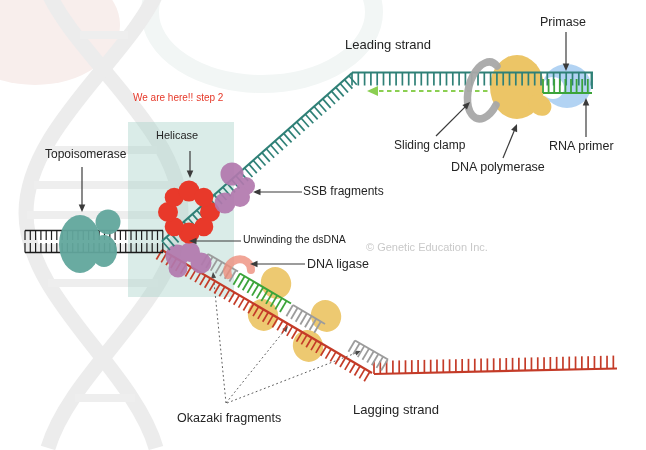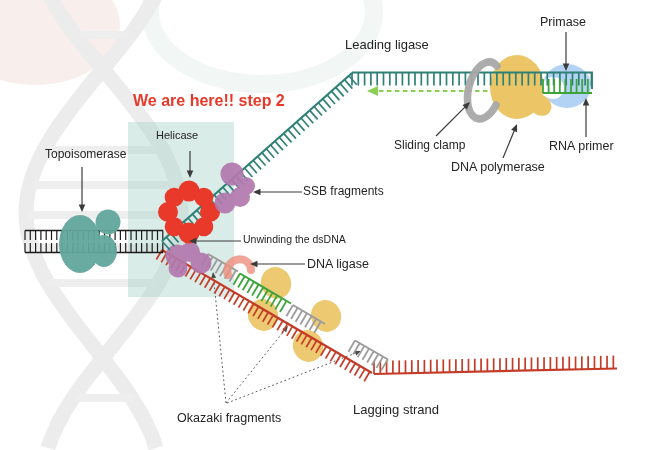--- a/index.html
+++ b/index.html
@@ -15,21 +15,21 @@
     position:absolute;
     color:#242424;
     font-size:12.5px;
     line-height:1.1;
     white-space:nowrap;
     user-select:none;
   }
   .lbl.big{font-size:11px;}
   .lbl.mid{font-size:13px;}
   .lbl.small{font-size:10.5px;}
-  .lbl.step{color:var(--step_red);font-weight:bold;font-size:16px;}
+  .lbl.step{color:var(--step_red);font-weight:normal;font-size:10px;}
   .lbl.copyright{color:var(--watermark_text);font-size:11px;}
 </style>
 </head>
 <body>
 
 <div id="stage">
 
   <svg id="art" width="646" height="450" viewBox="0 0 646 450">
 
     <g>
@@ -415,23 +415,24 @@
         <line x1="241" y1="241" x2="195.5" y2="241" stroke="#3b3b3b" stroke-width="1.2"></line>
         <polygon points="189,241 196.5,237.75 196.5,244.25" fill="#3b3b3b"></polygon>
         <line x1="305" y1="264" x2="256.5" y2="264" stroke="#3b3b3b" stroke-width="1.2"></line>
         <polygon points="250,264 257.5,260.75 257.5,267.25" fill="#3b3b3b"></polygon>
       </g>
   </svg>
 
   <div class="lbl step" style="left:133px;top:92px;">We are here!! step 2</div>
   <div class="lbl big" style="left:156px;top:129px;">Helicase</div>
   <div class="lbl" style="font-size:12px;left:45px;top:148px;">Topoisomerase</div>
-  <div class="lbl mid" style="left:345px;top:38px;">Leading ligase</div>
+  <div class="lbl mid" style="left:345px;top:38px;">Leading strand</div>
   <div class="lbl" style="left:540px;top:16px;">Primase</div>
   <div class="lbl" style="font-size:12px;left:394px;top:139px;">Sliding clamp</div>
   <div class="lbl" style="left:451px;top:161px;">DNA polymerase</div>
   <div class="lbl" style="left:549px;top:140px;">RNA primer</div>
   <div class="lbl" style="font-size:12px;left:303px;top:185px;">SSB fragments</div>
   <div class="lbl small" style="left:243px;top:234px;">Unwinding the dsDNA</div>
   <div class="lbl" style="left:307px;top:258px;">DNA ligase</div>
   <div class="lbl" style="left:177px;top:412px;">Okazaki fragments</div>
   <div class="lbl mid" style="left:353px;top:403px;">Lagging strand</div>
+  <div class="lbl copyright" style="left:366px;top:241px;">© Genetic Education Inc.</div>
 </div>
 
 </body></html>

